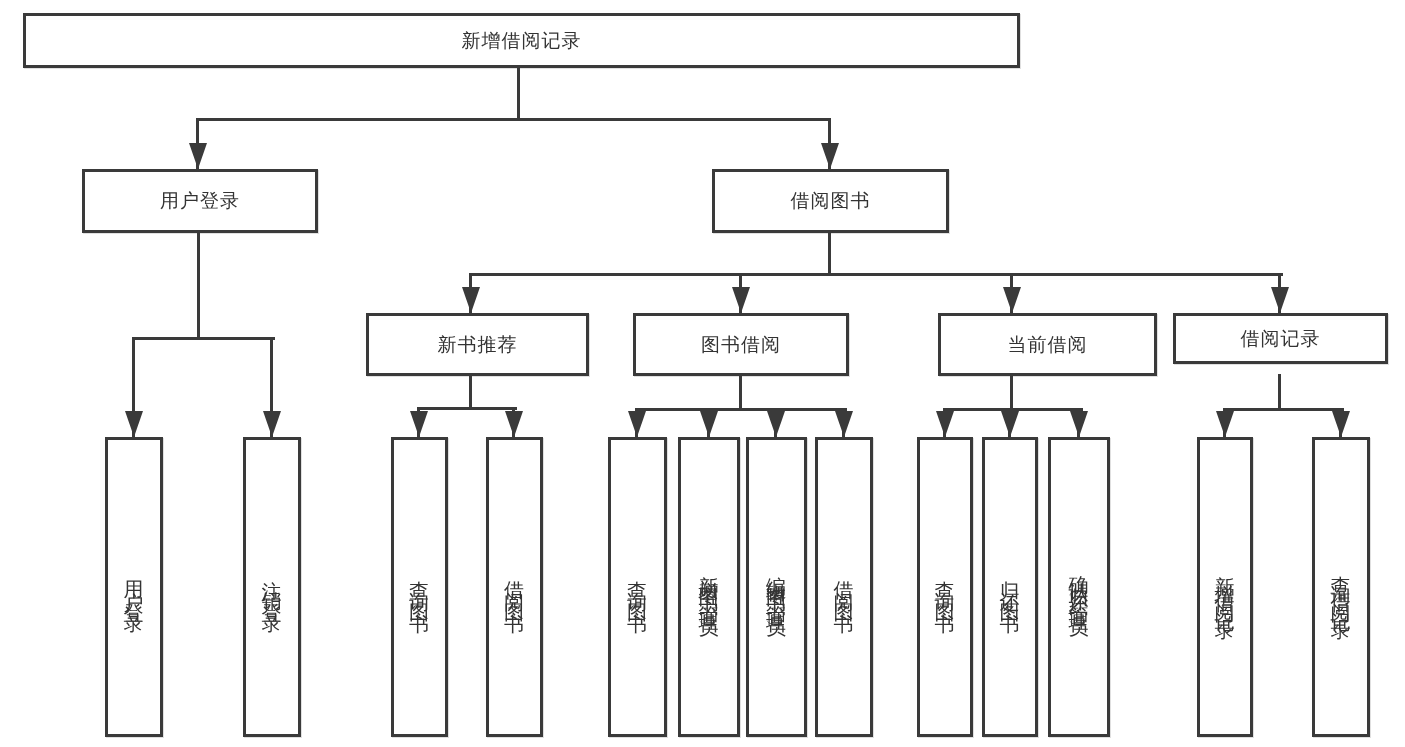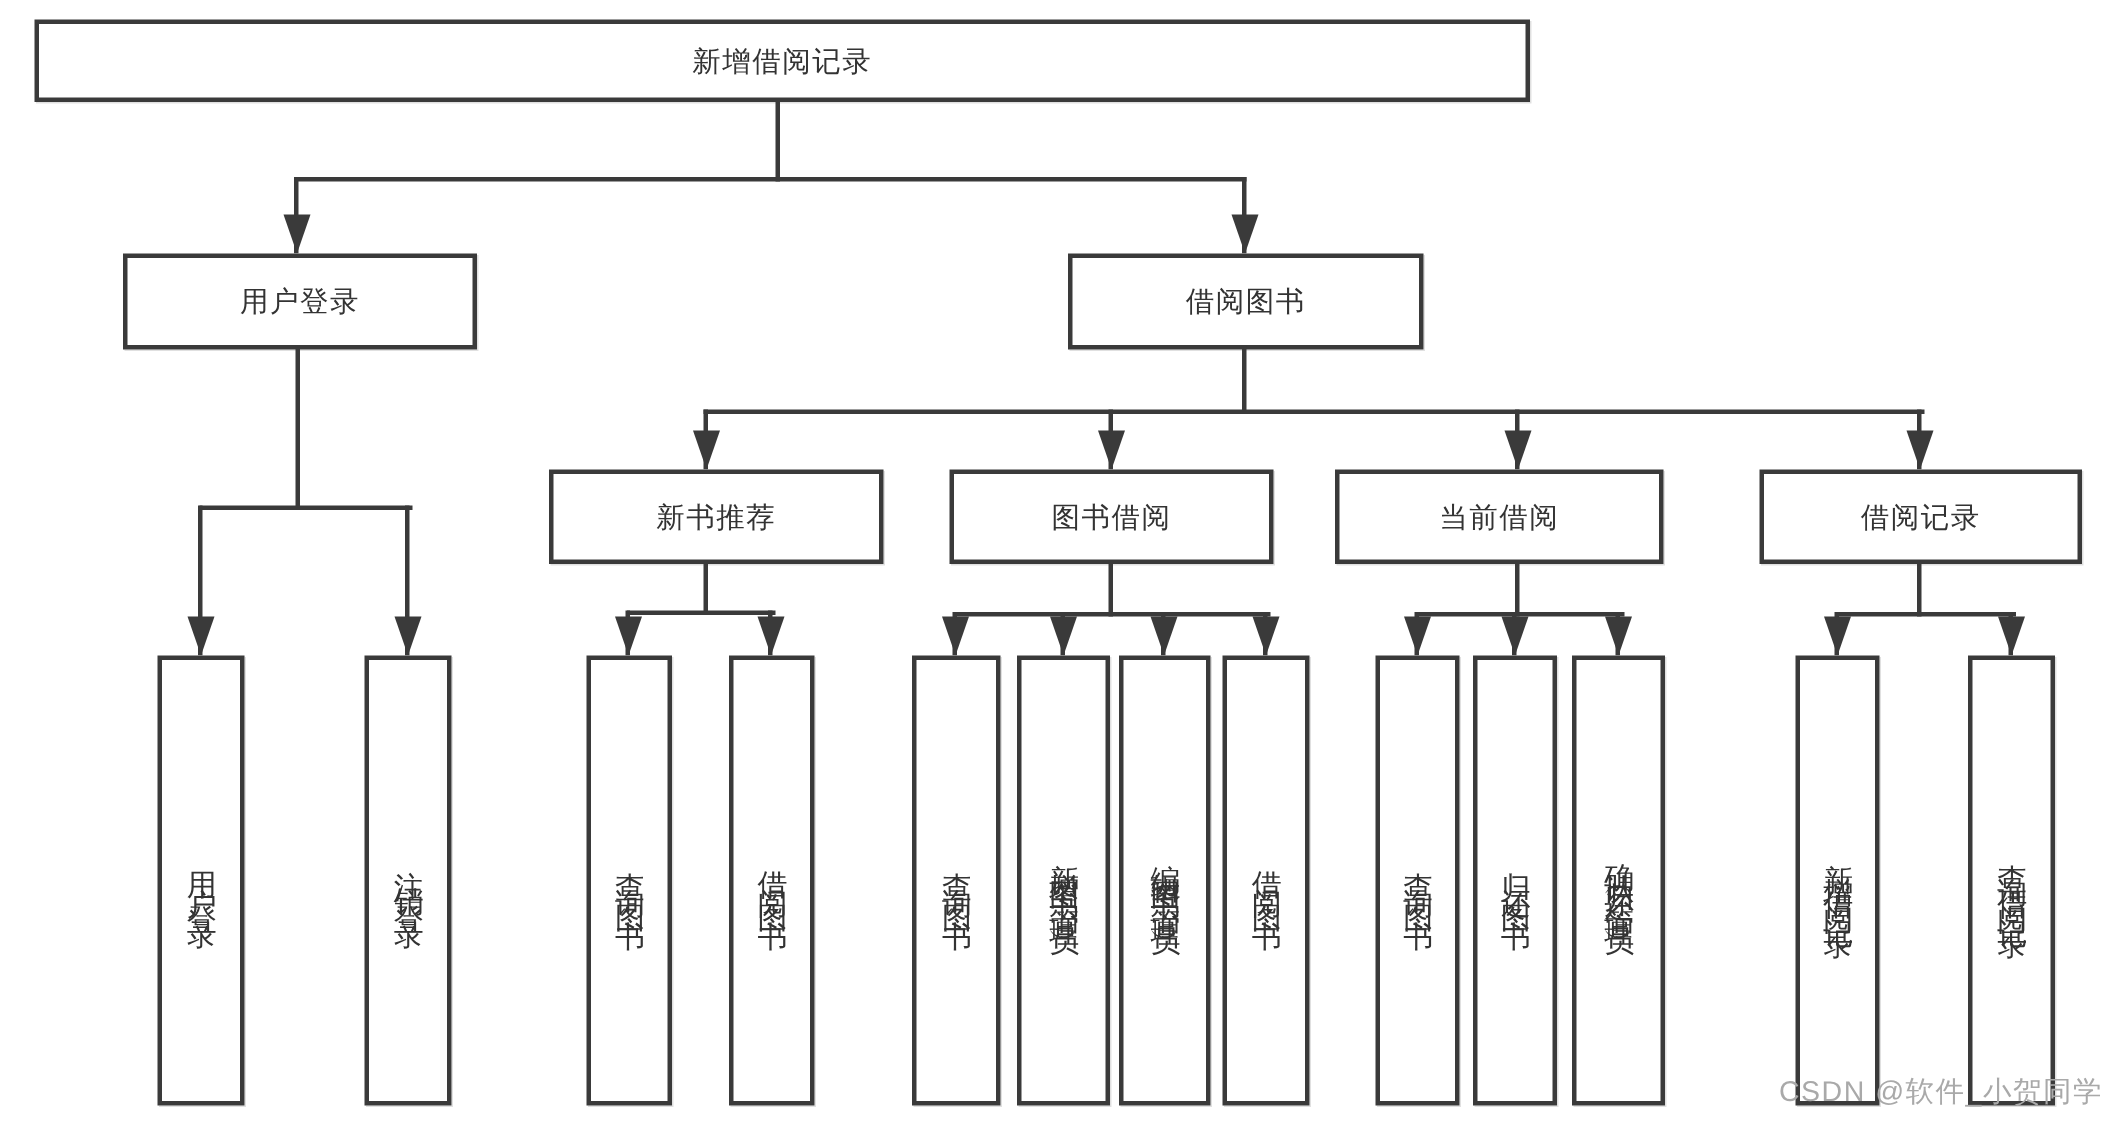--- a/index.html
+++ b/index.html
@@ -107,24 +107,24 @@
   <div class="arrow" style="left:739px;top:273px;height:40px;"></div>
   <div class="arrow" style="left:1010px;top:273px;height:40px;"></div>
   <div class="arrow" style="left:1278px;top:273px;height:40px;"></div>
 
   <div class="node" style="left:366px;top:313px;width:223px;height:63px;">
     <span>新书推荐</span>
   </div>
   <div class="node" style="left:633px;top:313px;width:216px;height:63px;">
     <span>图书借阅</span>
   </div>
-  <div class="node" style="left:890px;top:313px;width:219px;height:63px;">
+  <div class="node" style="left:938px;top:313px;width:219px;height:63px;">
     <span>当前借阅</span>
   </div>
-  <div class="node" style="left:1173px;top:313px;width:215px;height:63px;">
+  <div class="node" style="left:1173px;top:313px;width:215px;height:51px;">
     <span>借阅记录</span>
   </div>
 
   <div class="vline" style="left:469px;top:374px;height:36px;"></div>
   <div class="hline" style="left:418px;top:407px;width:99px;"></div>
   <div class="arrow" style="left:417px;top:407px;height:30px;"></div>
   <div class="arrow" style="left:512px;top:407px;height:30px;"></div>
 
   <div class="vline" style="left:739px;top:374px;height:37px;"></div>
   <div class="hline" style="left:636px;top:408px;width:211px;"></div>
@@ -181,15 +181,14 @@
     <span class="vtext" style="letter-spacing:6px;">确认归还（管理员）</span>
   </div>
 
   <div class="node leaf" style="left:1197px;top:437px;width:56px;height:300px;">
     <span class="vtext" style="letter-spacing:9px;">新增借阅记录</span>
   </div>
   <div class="node leaf" style="left:1312px;top:437px;width:58px;height:300px;">
     <span class="vtext" style="letter-spacing:9px;">查询借阅记录</span>
   </div>
 
-  <div class="watermark">CSDN @软件_小贺同学</div>
 
 </div>
 
 </body></html>

